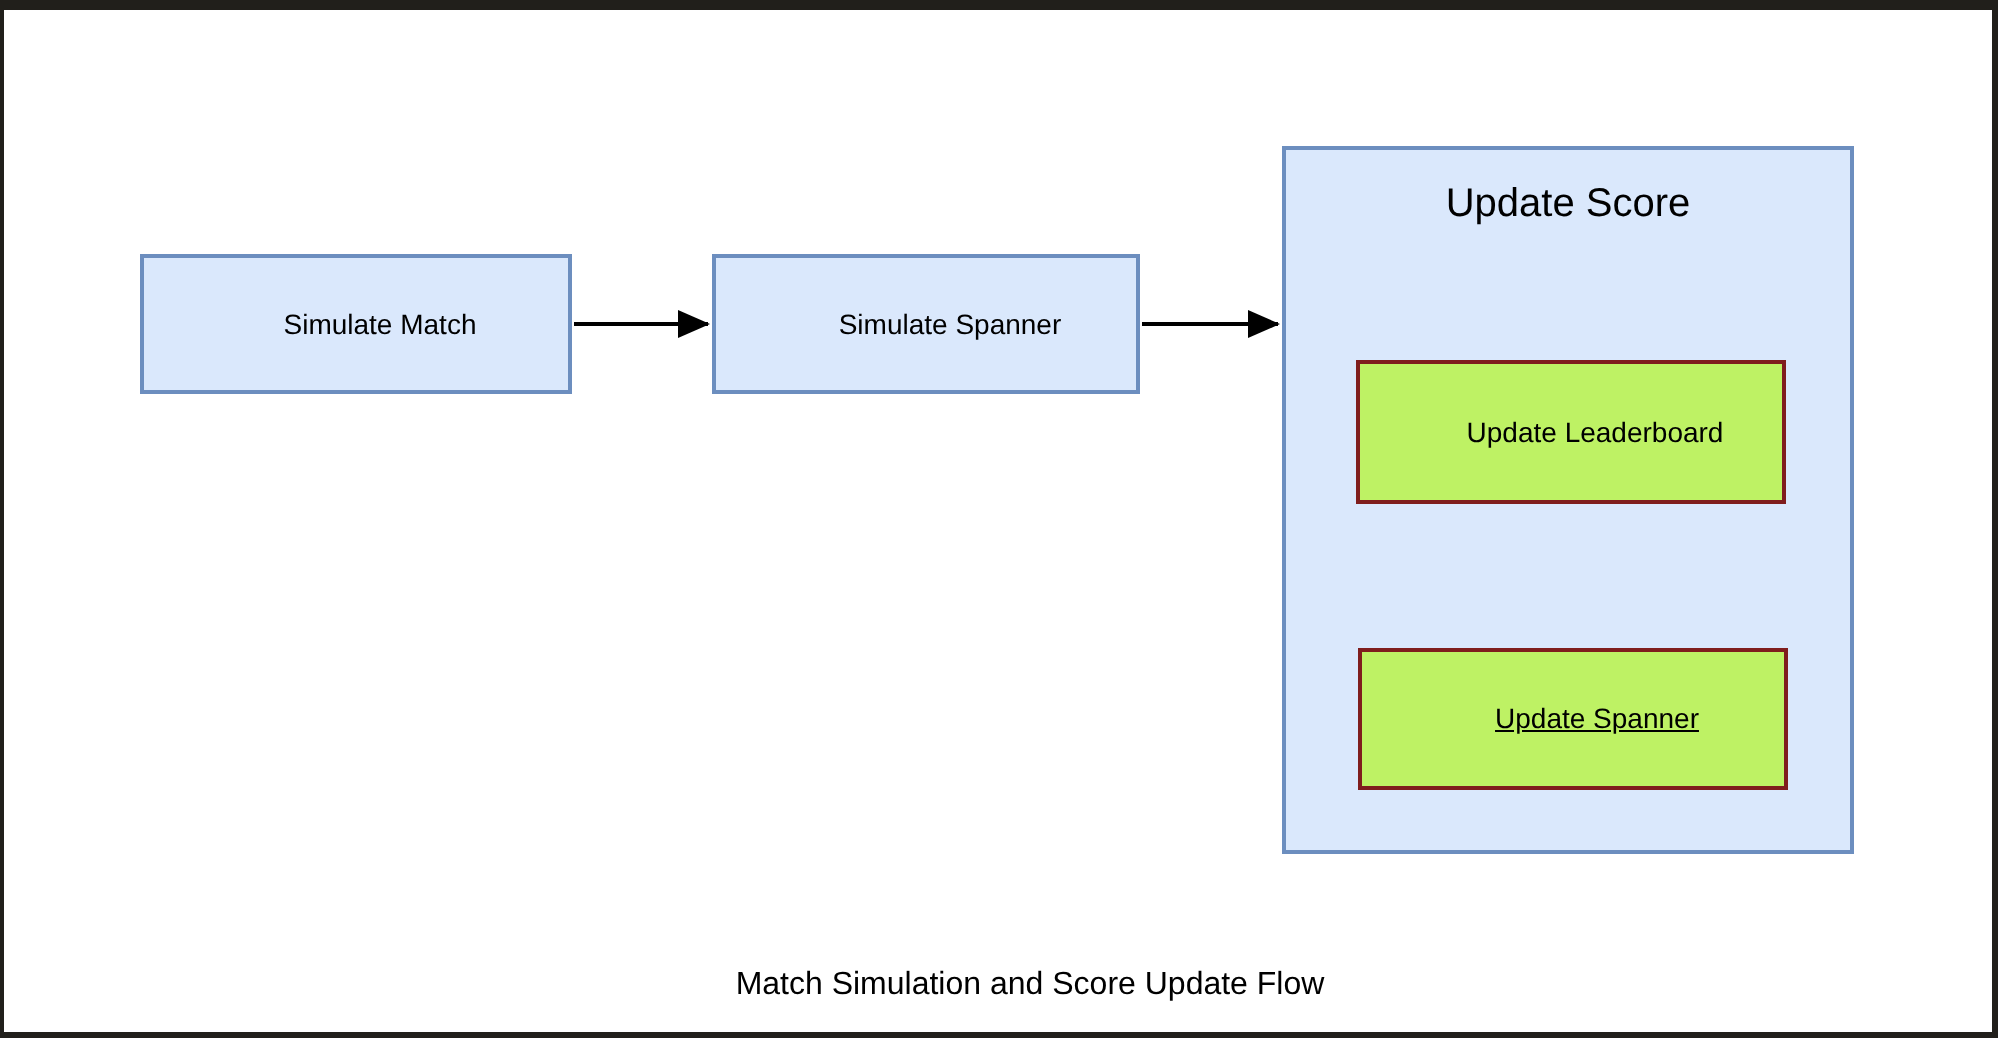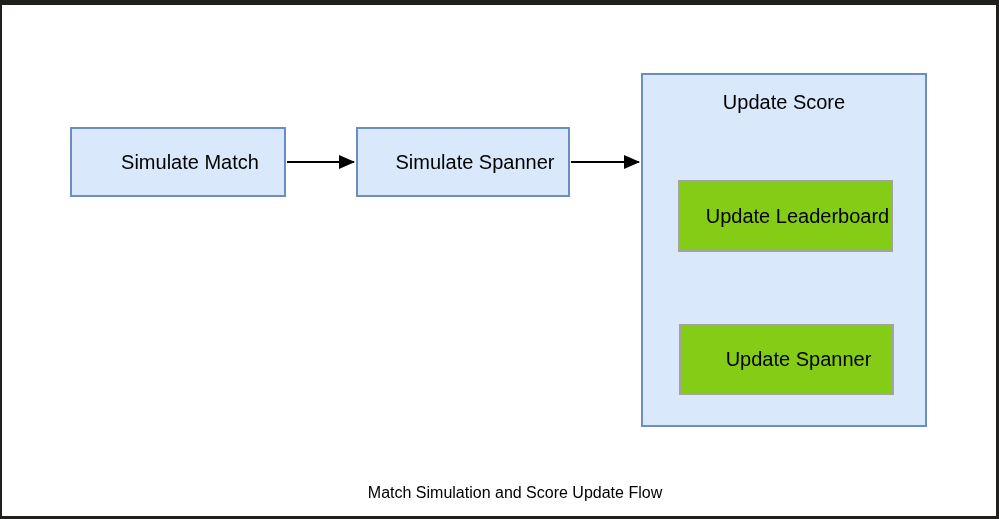--- a/index.html
+++ b/index.html
@@ -24,53 +24,53 @@
   .arrows-layer {
     position: absolute;
     left: 0; top: 0;
     width: 994px; height: 511px;
   }
   .node {
     position: absolute;
     display: flex;
     align-items: center;
     justify-content: center;
-    font-size: 20px;
+    font-size: 14px;
     color: #000000;
     text-align: center;
     line-height: 1.15;
     padding-left: 24px;
   }
   .node-blue {
     background: #dae8fc;
     border: 2px solid #6c8ebf;
   }
   .node-yellow {
-    background: #84cc16;
-    border: 2px solid #a3a3a3;
+    background: #bef264;
+    border: 2px solid #7f1d1d;
   }
   .group-box {
     position: absolute;
     left: 639px; top: 68px;
     width: 286px; height: 354px;
     background: #dae8fc;
     border: 2px solid #6c8ebf;
   }
   .group-label {
     position: absolute;
     left: 0; top: 16px;
     width: 100%;
     text-align: center;
     font-size: 20px;
     color: #000000;
   }
   #node-simulate-match   { left: 68px;  top: 122px; width: 216px; height: 70px; }
   #node-simulate-bowling { left: 354px; top: 122px; width: 214px; height: 70px; }
   #node-update-leaderboard { left: 35px; top: 105px; width: 215px; height: 72px; }
-  #node-update-spanner     { left: 36px; top: 249px; width: 215px; height: 71px; }
+  #node-update-spanner     { left: 36px; top: 249px; width: 215px; height: 71px; text-decoration: underline; }
   .caption {
     position: absolute;
     left: 513px; top: 479px;
     transform: translateX(-50%);
     white-space: nowrap;
     font-size: 16px;
     color: #000000;
   }
 </style>
 </head>

